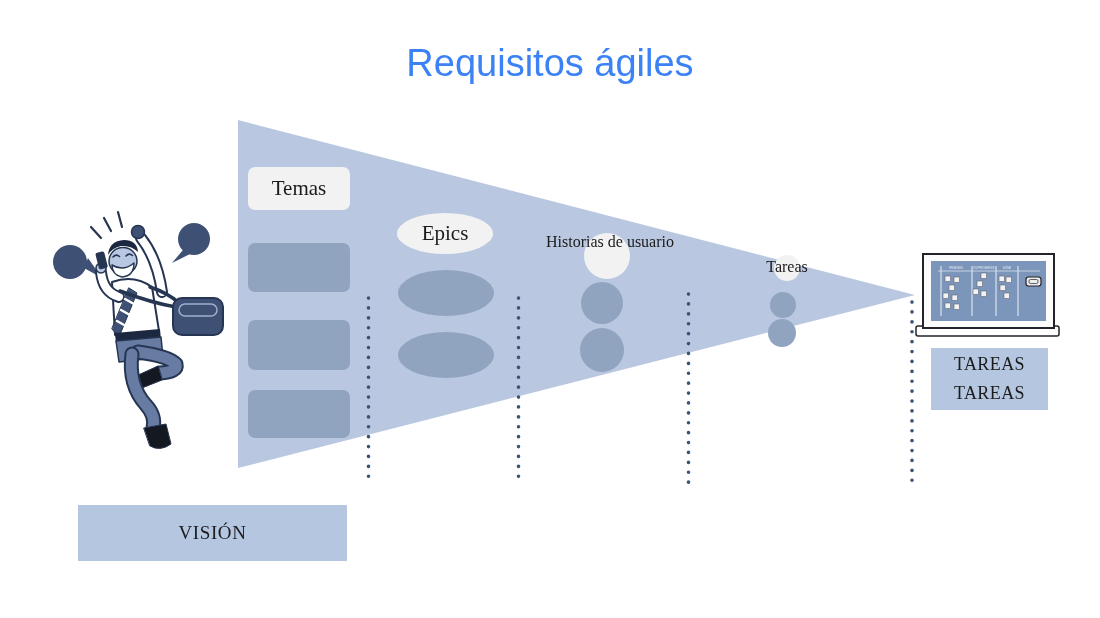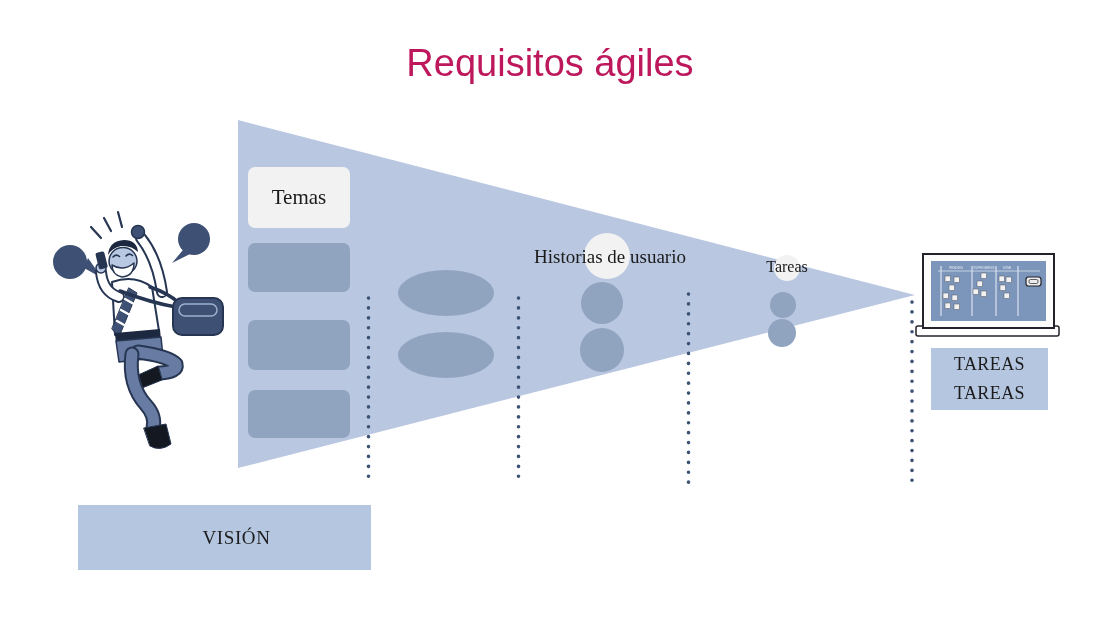--- a/index.html
+++ b/index.html
@@ -1,30 +1,30 @@
 <!DOCTYPE html>
 <html><head>
 <meta charset="utf-8">
 <style>
   html,body{margin:0;padding:0;background:#ffffff;}
   #canvas{position:relative;width:1100px;height:618px;background:#ffffff;overflow:hidden;
           font-family:"Liberation Serif", serif;color:#1b1b1b;}
   .abs{position:absolute;}
   .title{top:40px;left:0;width:1100px;text-align:center;
-         font-family:"Liberation Sans", sans-serif;font-size:38px;line-height:46px;color:#be185d;}
+         font-family:"Liberation Sans", sans-serif;font-size:38px;line-height:46px;color:#3b82f6;}
   .art{top:0;left:0;}
   .shape-label{display:flex;align-items:center;justify-content:center;text-align:center;}
-  .temas-box{left:248px;top:167px;width:102px;height:61px;background:#f2f2f3;border-radius:7px;
+  .temas-box{left:248px;top:167px;width:102px;height:43px;background:#f2f2f3;border-radius:7px;
              font-size:21px;}
   .epics-ellipse{left:397px;top:213px;width:96px;height:41px;background:#f2f2f3;border-radius:50%;
                  font-size:21px;}
-  .historias-label{left:527px;top:245px;width:166px;font-size:19px;line-height:24px;}
+  .historias-label{left:527px;top:230px;width:166px;font-size:16px;line-height:24px;}
   .tareas-label{left:745px;top:257px;width:84px;font-size:16px;line-height:20px;}
-  .phase-box{top:505px;height:65px;background:#b5c6e1;display:flex;align-items:center;
-             justify-content:center;font-size:19px;letter-spacing:0.6px;color:#1c1c1c;padding-left:24px;}
+  .phase-box{top:505px;height:56px;background:#b5c6e1;display:flex;align-items:center;
+             justify-content:center;font-size:19px;letter-spacing:0.6px;color:#1c1c1c;}
   .phase-vision{left:78px;width:269px;}
   .phase-producto{left:377px;width:295px;}
   .phase-sprint{left:688px;width:217px;}
   .daily-box{left:931px;top:348px;width:117px;height:62px;background:#b5c6e1;
              display:flex;flex-direction:column;align-items:center;justify-content:center;
              font-size:18px;line-height:29px;letter-spacing:0.4px;color:#1c1c1c;}
   .board-col-label{font-family:"Liberation Sans", sans-serif;font-size:3px;fill:#e9eef7;}
 </style>
 </head>
 <body>
@@ -143,20 +143,23 @@
       <g>
         <rect x="1026" y="277" width="15" height="9" rx="2.5" fill="#ececec" stroke="#23232b" stroke-width="1.2"></rect>
         <rect x="1029" y="279.5" width="9" height="4" rx="1.5" fill="none" stroke="#23232b" stroke-width="0.7"></rect>
       </g>
     </g>
   </svg>
 
   <div class="abs shape-label temas-box">
     <span>Temas</span>
   </div>
+  <div class="abs shape-label epics-ellipse">
+    <span>Epics</span>
+  </div>
   <div class="abs shape-label historias-label">
     <span>Historias de usuario</span>
   </div>
   <div class="abs shape-label tareas-label">
     <span>Tareas</span>
   </div>
 
   <div class="abs phase-box phase-vision">
     <span>VISIÓN</span>
   </div>

